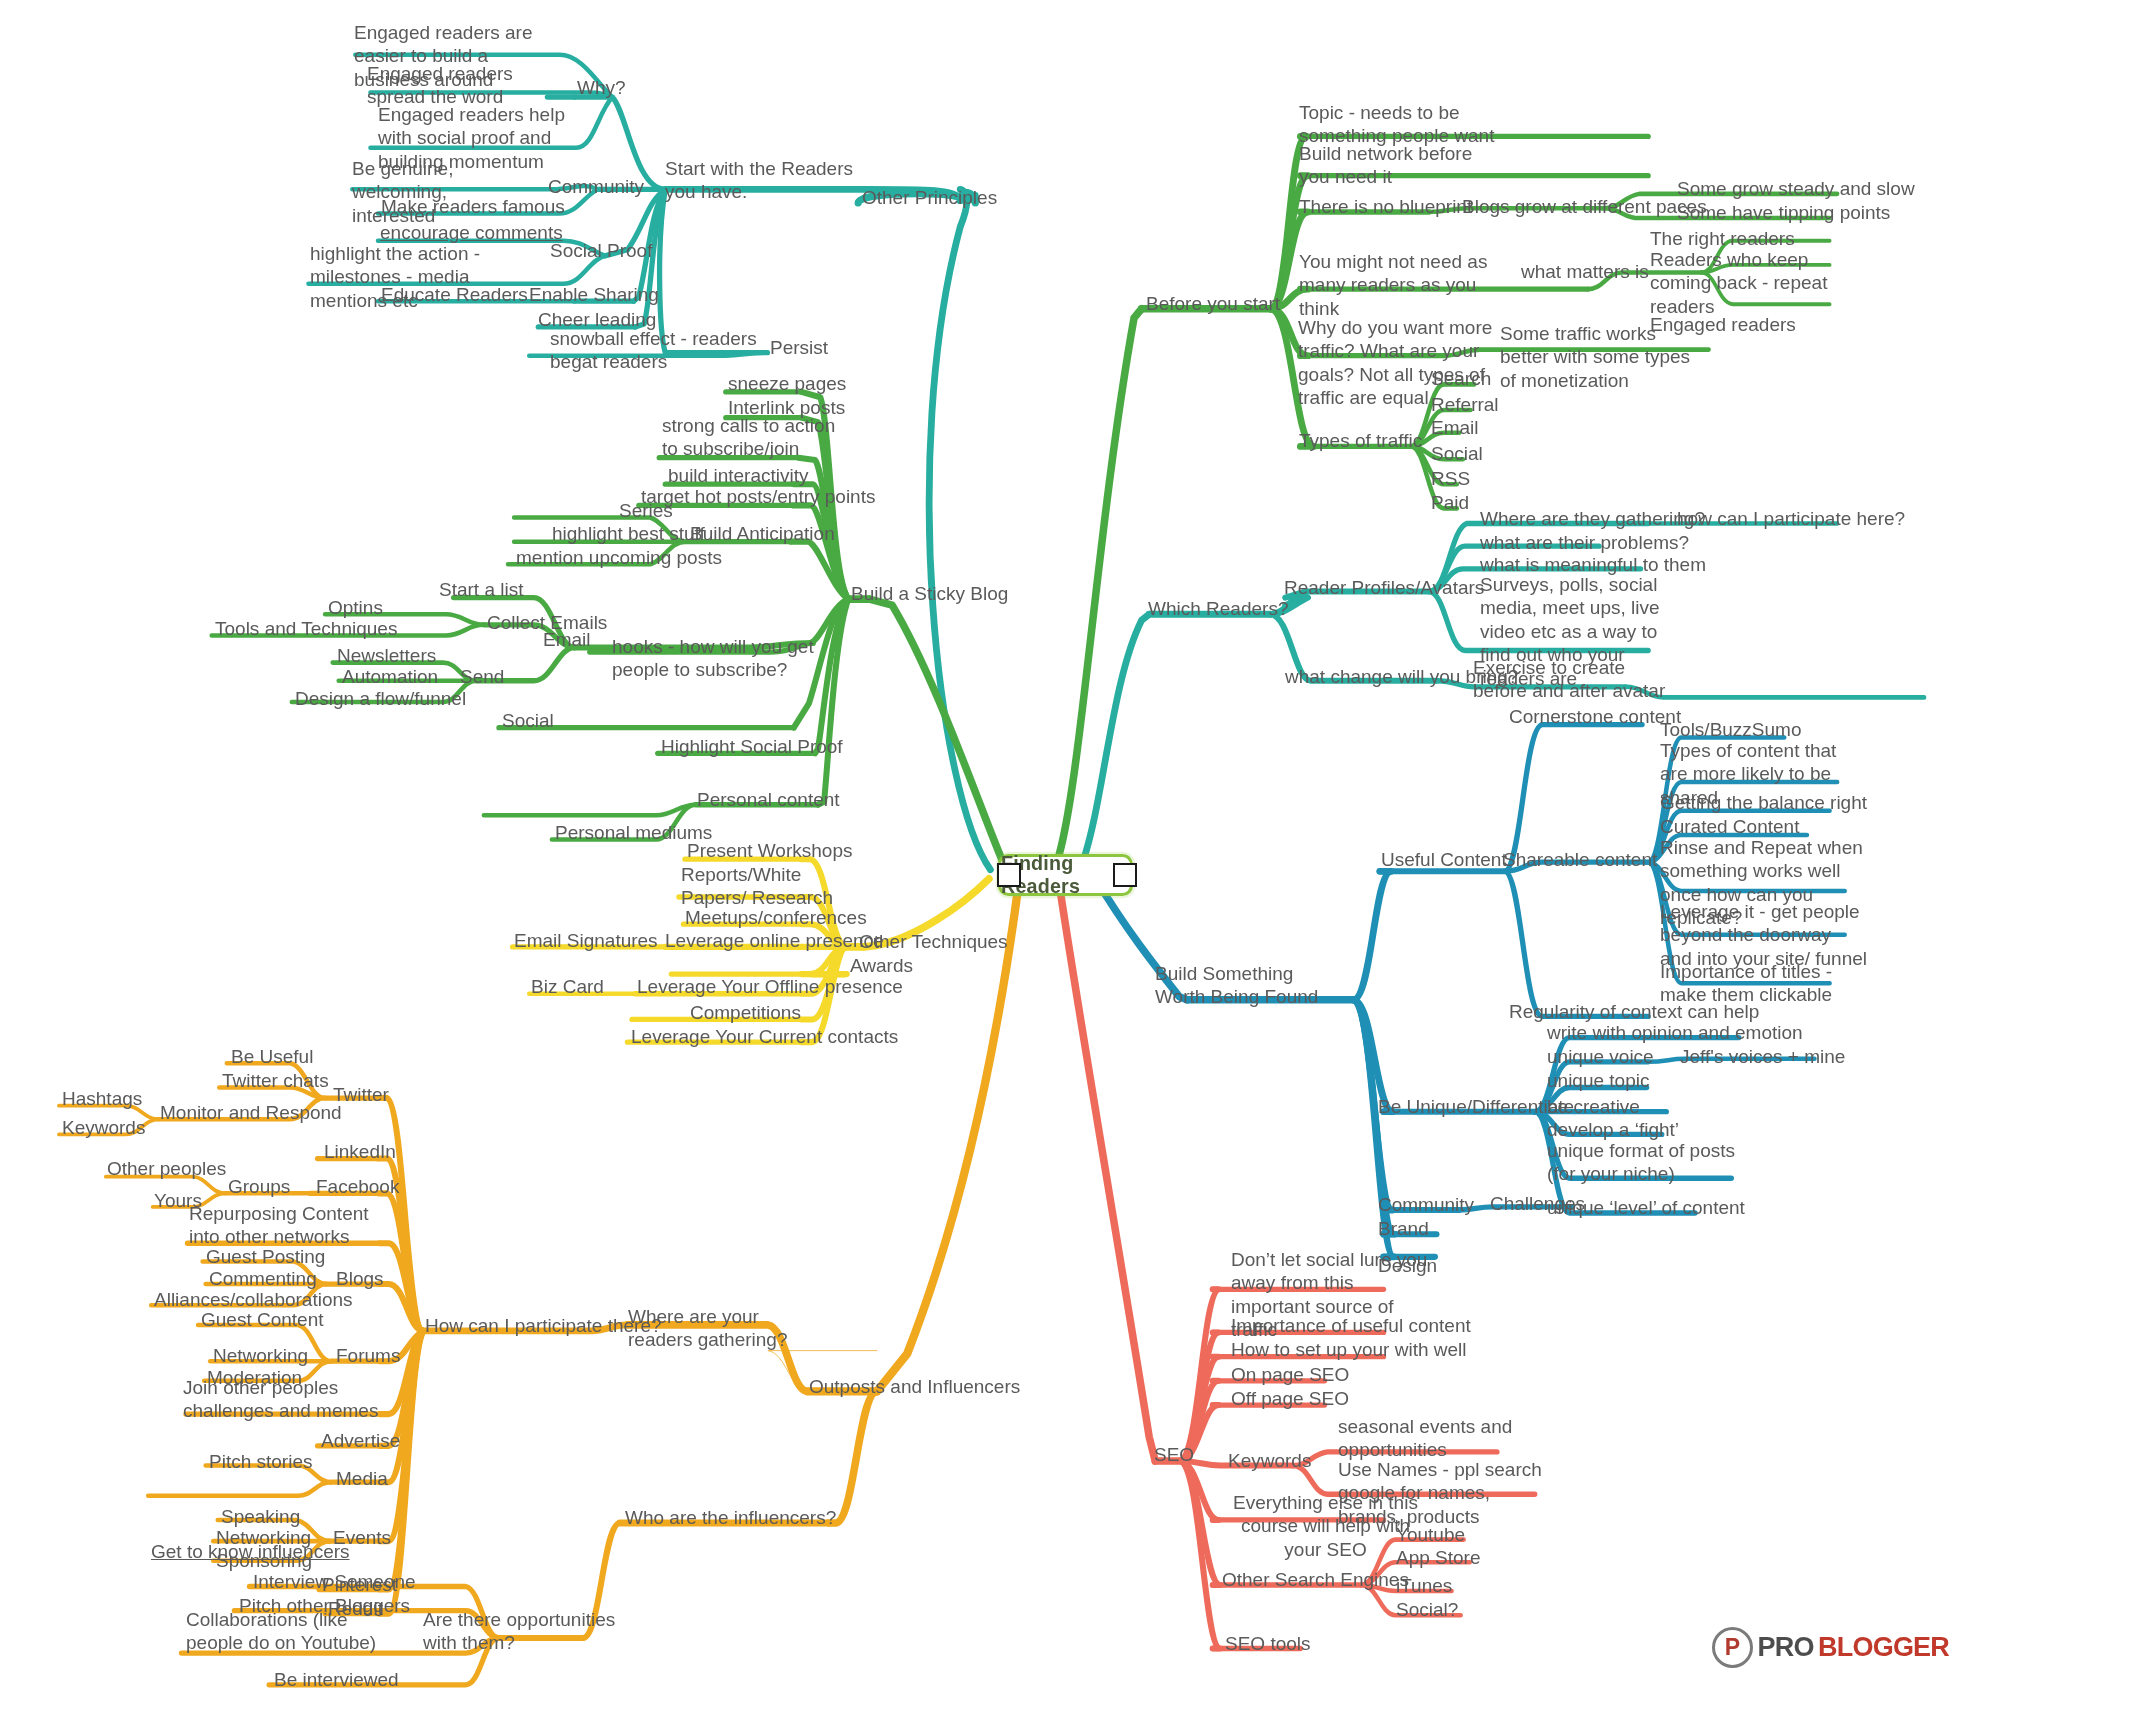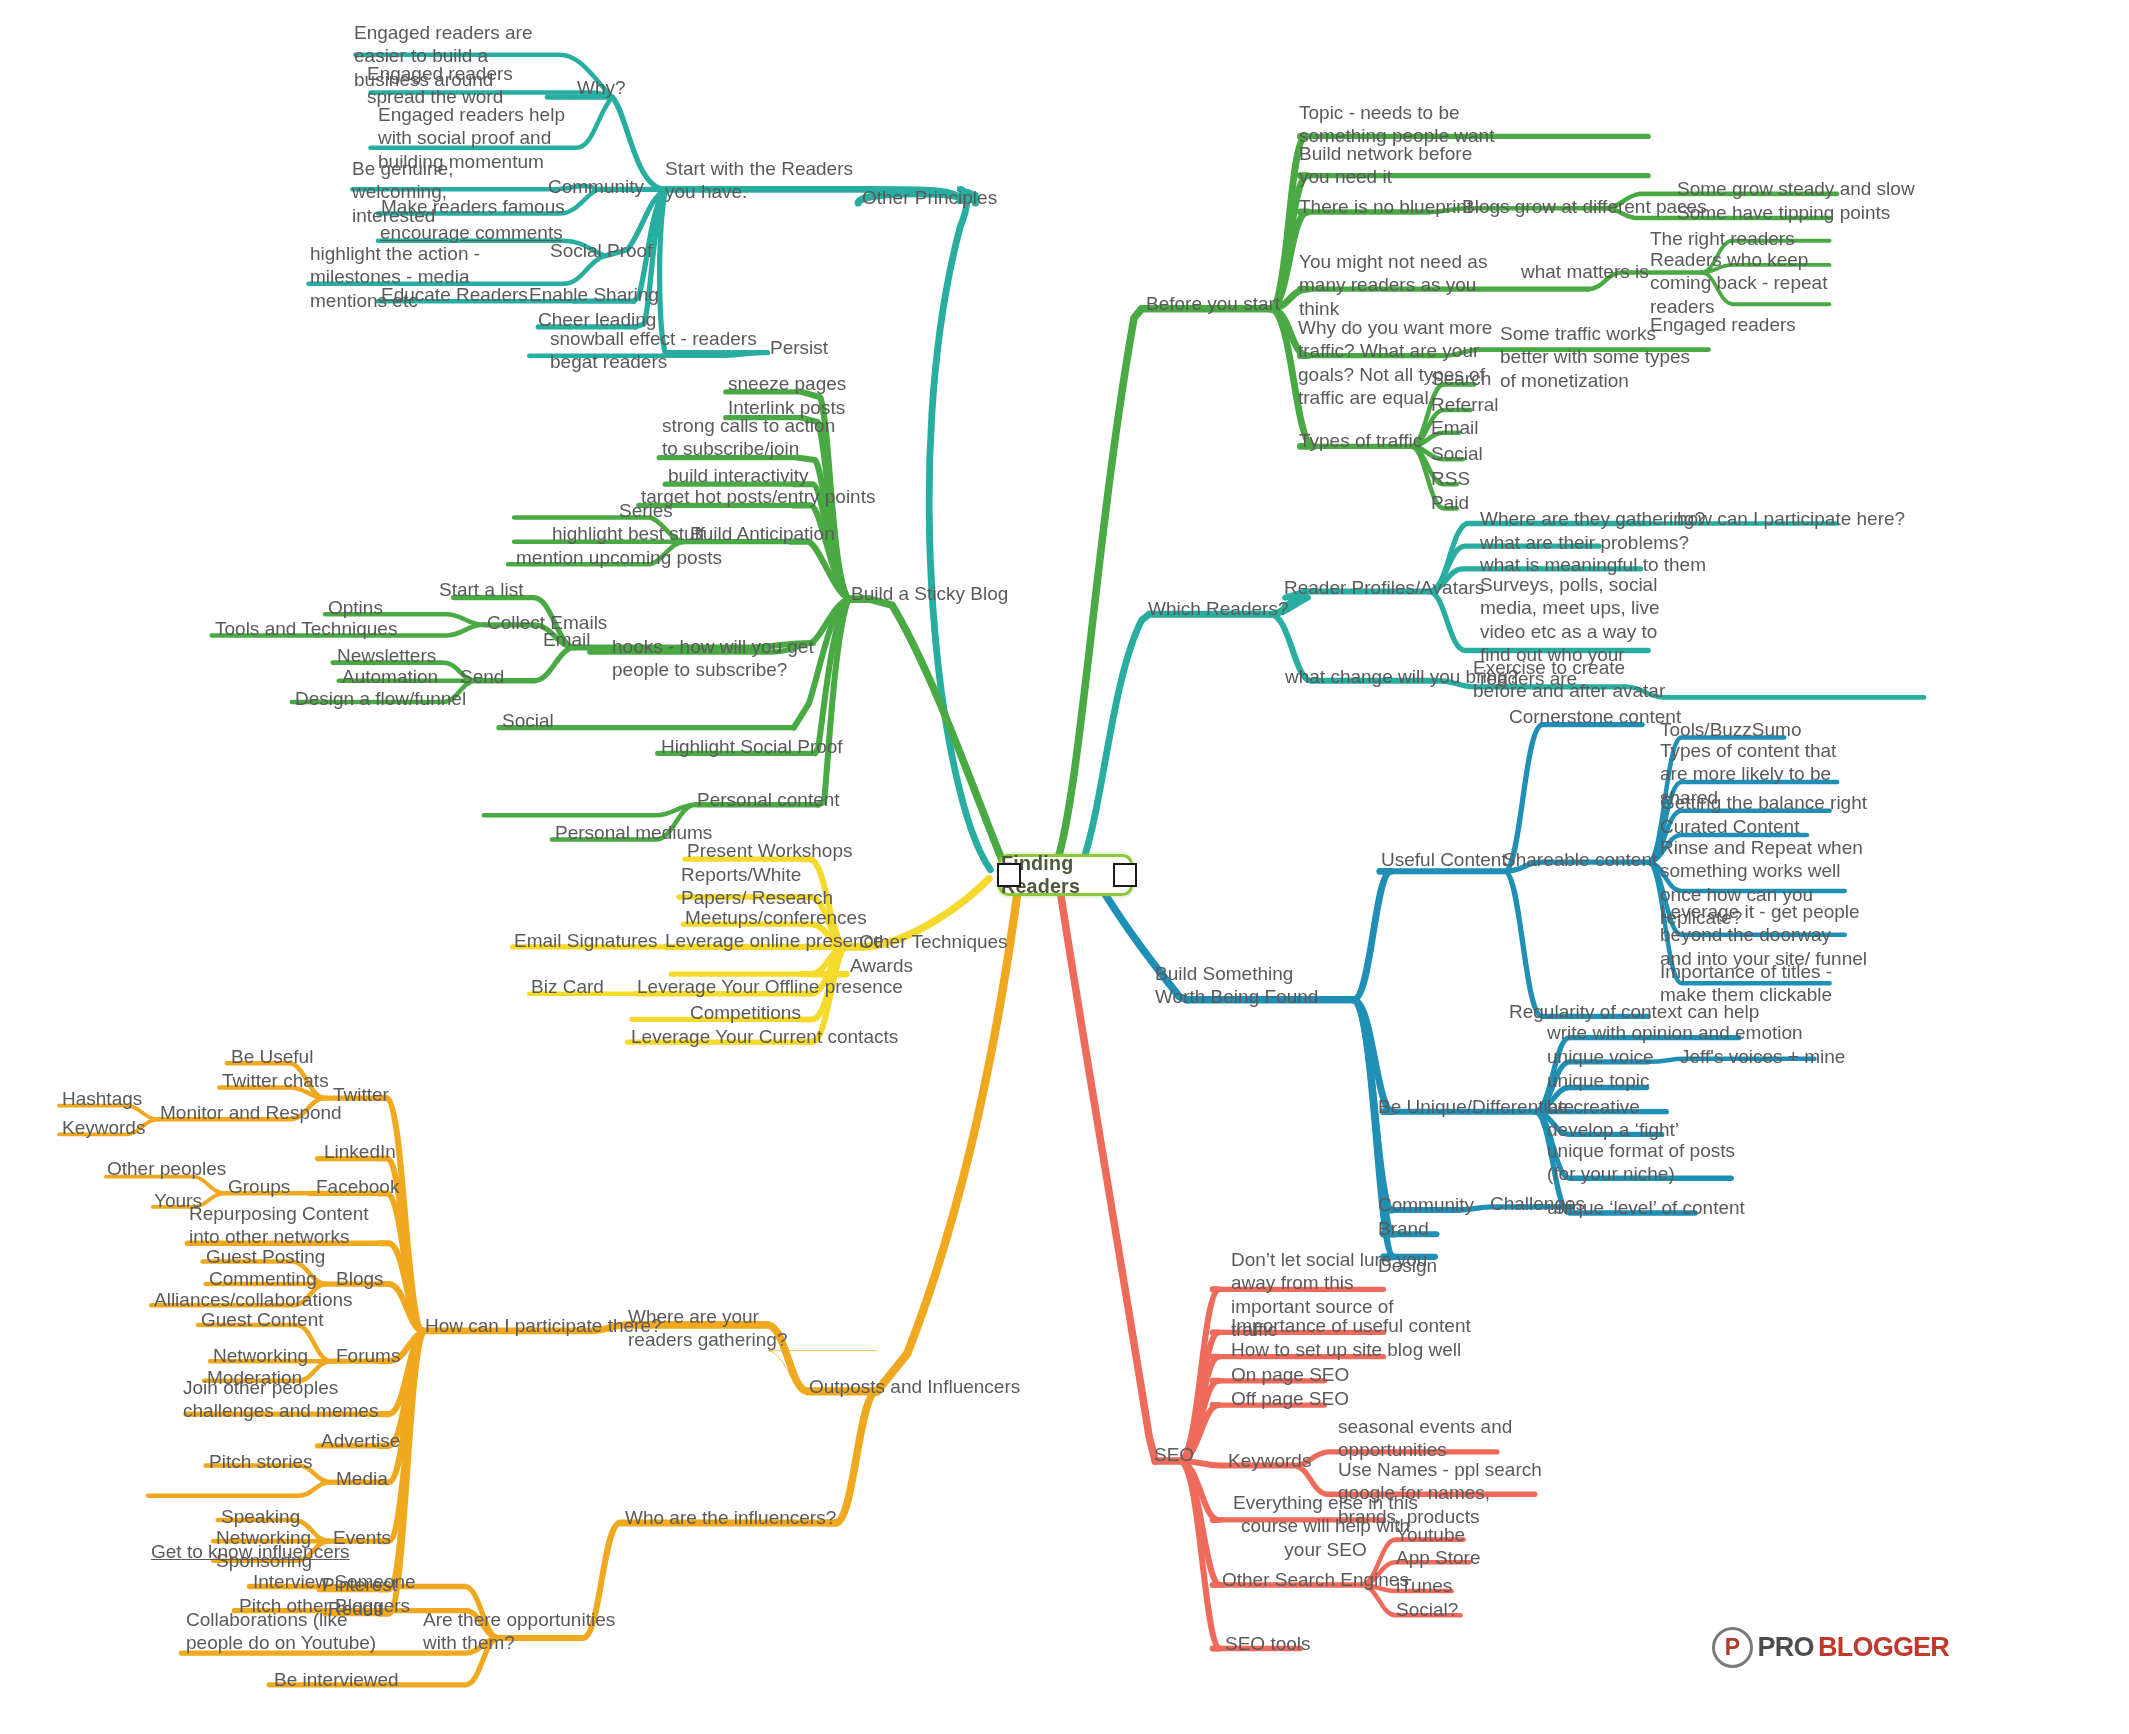--- a/index.html
+++ b/index.html
@@ -523,21 +523,21 @@
   <div class="lbl" style="left:1490px;top:1192px;">Challenges</div>
   <div class="lbl" style="left:1378px;top:1217px;">Brand</div>
   <div class="lbl" style="left:1378px;top:1240px;margin-top:14px;">Design</div>
   <div class="lbl w2" style="left:1155px;top:962px;width:193px;">Build Something Worth Being
 Found</div>
 
   <div class="lbl w2" style="left:1231px;top:1248px;width:197px;">Don’t let social lure you away
 from this important source of
 traffic</div>
   <div class="lbl" style="left:1231px;top:1314px;">Importance of useful content</div>
-  <div class="lbl" style="left:1231px;top:1338px;">How to set up site blog well</div>
+  <div class="lbl" style="left:1231px;top:1338px;">How to set up your with well</div>
   <div class="lbl" style="left:1231px;top:1363px;">On page SEO</div>
   <div class="lbl" style="left:1231px;top:1387px;">Off page SEO</div>
   <div class="lbl w2" style="left:1338px;top:1415px;width:189px;">seasonal events and
 opportunities</div>
   <div class="lbl" style="left:1228px;top:1449px;">Keywords</div>
   <div class="lbl w2" style="left:1338px;top:1458px;width:208px;">Use Names - ppl search google
 for names, brands, products</div>
   <div class="lbl w2" style="left:1231px;top:1491px;width:189px;text-align:center;">Everything else in this course
 will help with your SEO</div>
   <div class="lbl" style="left:1396px;top:1523px;">Youtube</div>

